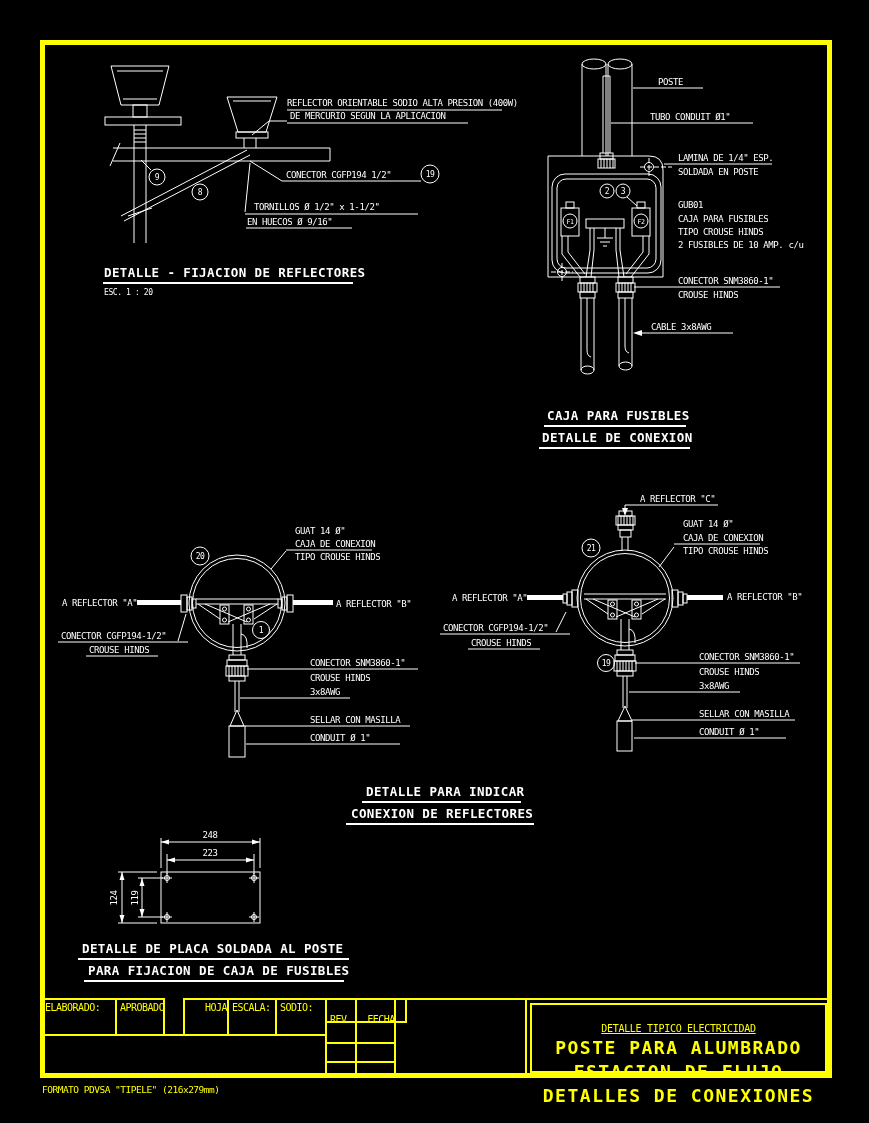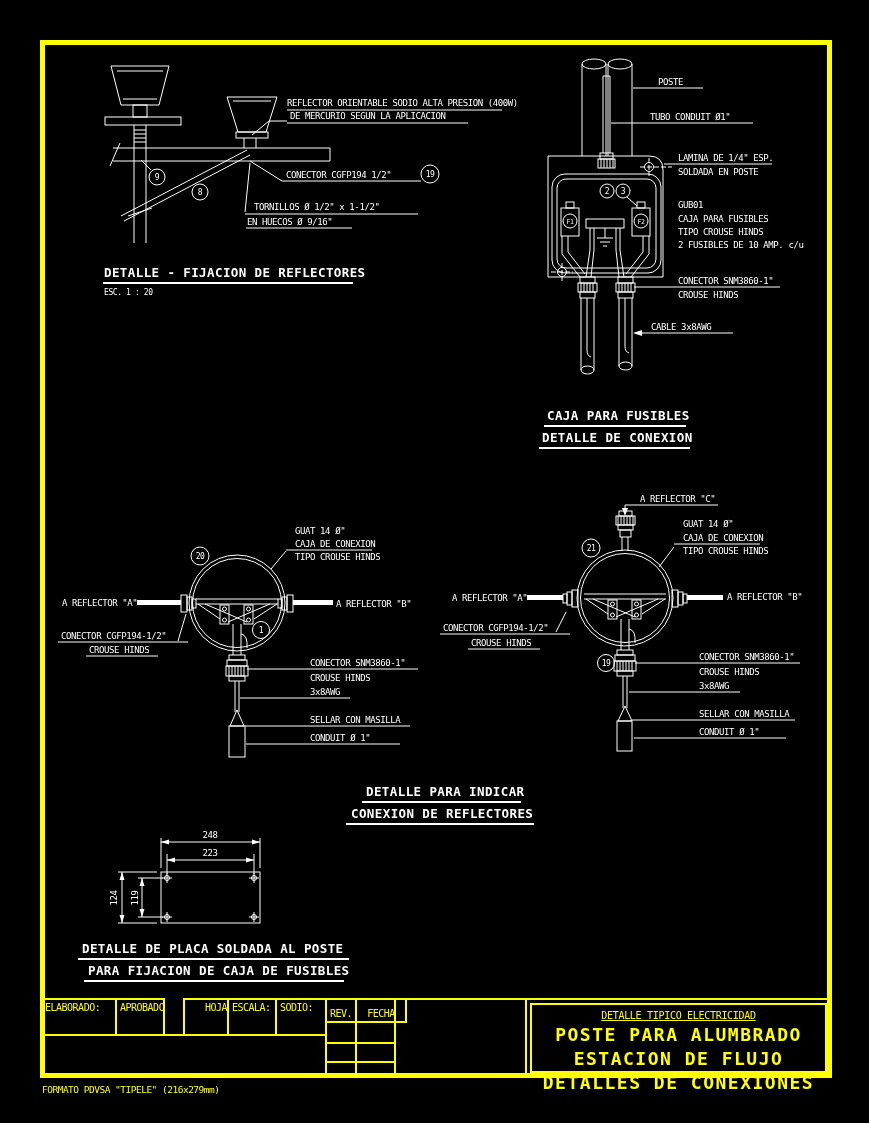--- a/index.html
+++ b/index.html
@@ -11,23 +11,23 @@
   .fw{fill:#fff;stroke:none;}
   .t{font-family:"DejaVu Sans Mono",monospace;font-size:9px;fill:#fff;letter-spacing:-0.4px;white-space:pre;}
   .t8{font-size:8px;}
   .cap{font-size:12.5px;font-weight:bold;letter-spacing:0.4px;}
   .bal{font-size:8px;text-anchor:middle;letter-spacing:-0.5px;}
   .dim{font-size:9px;text-anchor:middle;}
   .f{font-size:6.5px;text-anchor:middle;}
   
   .tbx{position:absolute;border:2px solid #FFFF00;box-sizing:border-box;color:#FFFF00;font-family:"DejaVu Sans Mono",monospace;}
   .tbl{font-size:10px;padding:2px 0 0 3px;letter-spacing:-0.5px;white-space:nowrap;overflow:hidden;}
-  .tbc{font-size:10px;text-align:center;padding-top:8px;letter-spacing:-0.5px;}
+  .tbc{font-size:10px;text-align:center;padding-top:14px;letter-spacing:-0.5px;}
   #tb-right-inner{position:absolute;left:3px;top:3px;right:3px;bottom:3px;border:2px solid #FFFF00;text-align:center;}
-  #tb-disc{font-size:10px;text-decoration:underline;margin-top:5px;letter-spacing:-0.3px;color:#FFFF00;}
+  #tb-disc{font-size:10px;text-decoration:underline;margin-top:18px;letter-spacing:-0.3px;color:#FFFF00;}
   .tb-big{font-size:18px;font-weight:bold;letter-spacing:1.5px;margin-top:3px;color:#FFFF00;}
   #format-note{position:absolute;left:42px;top:1084px;color:#FFFF00;font-size:9.5px;letter-spacing:-0.5px;}
 </style>
 </head>
 <body>
 
 <div id="page">
   <div id="sheet-border"></div>
 
   <svg width="869" height="1123" viewBox="0 0 869 1123">

